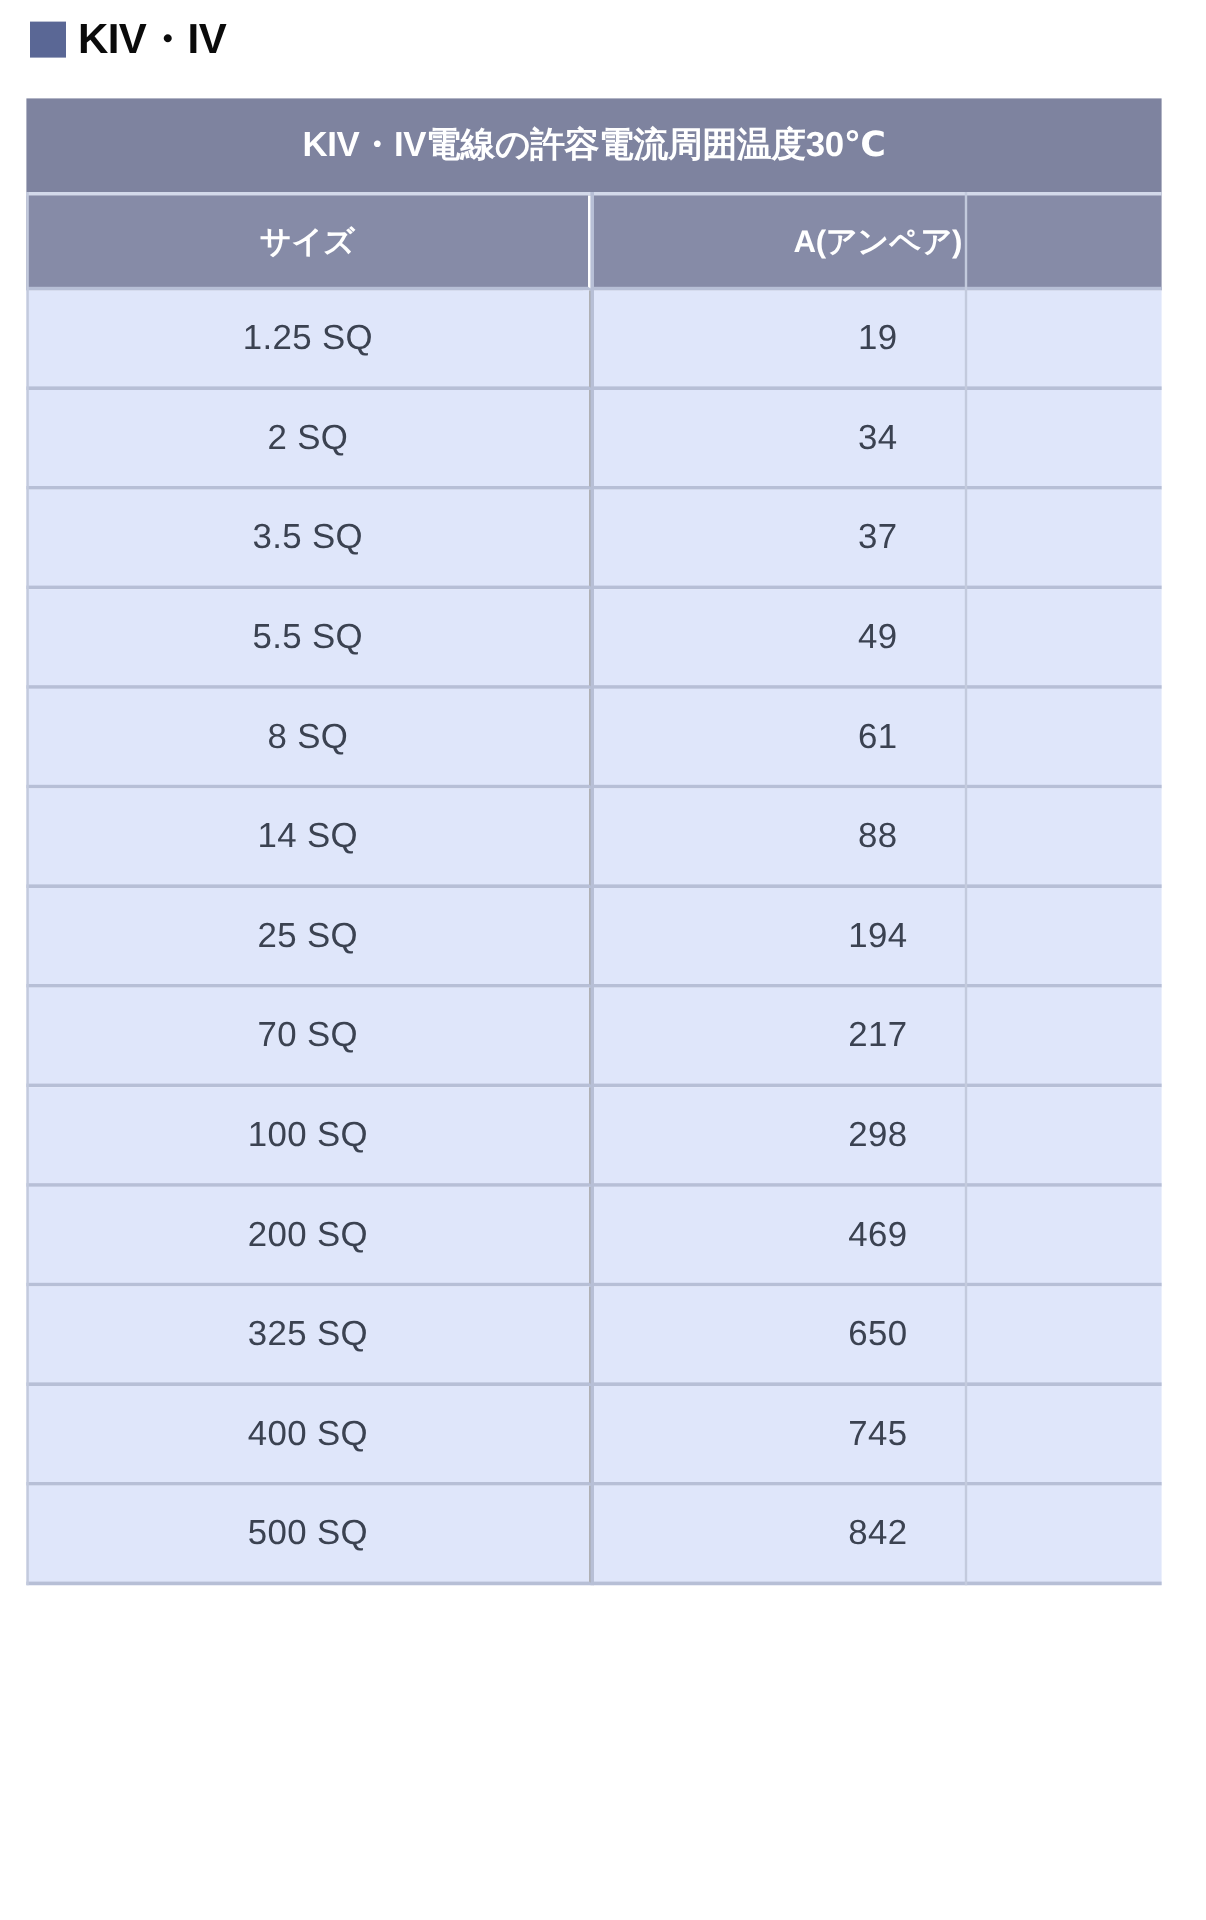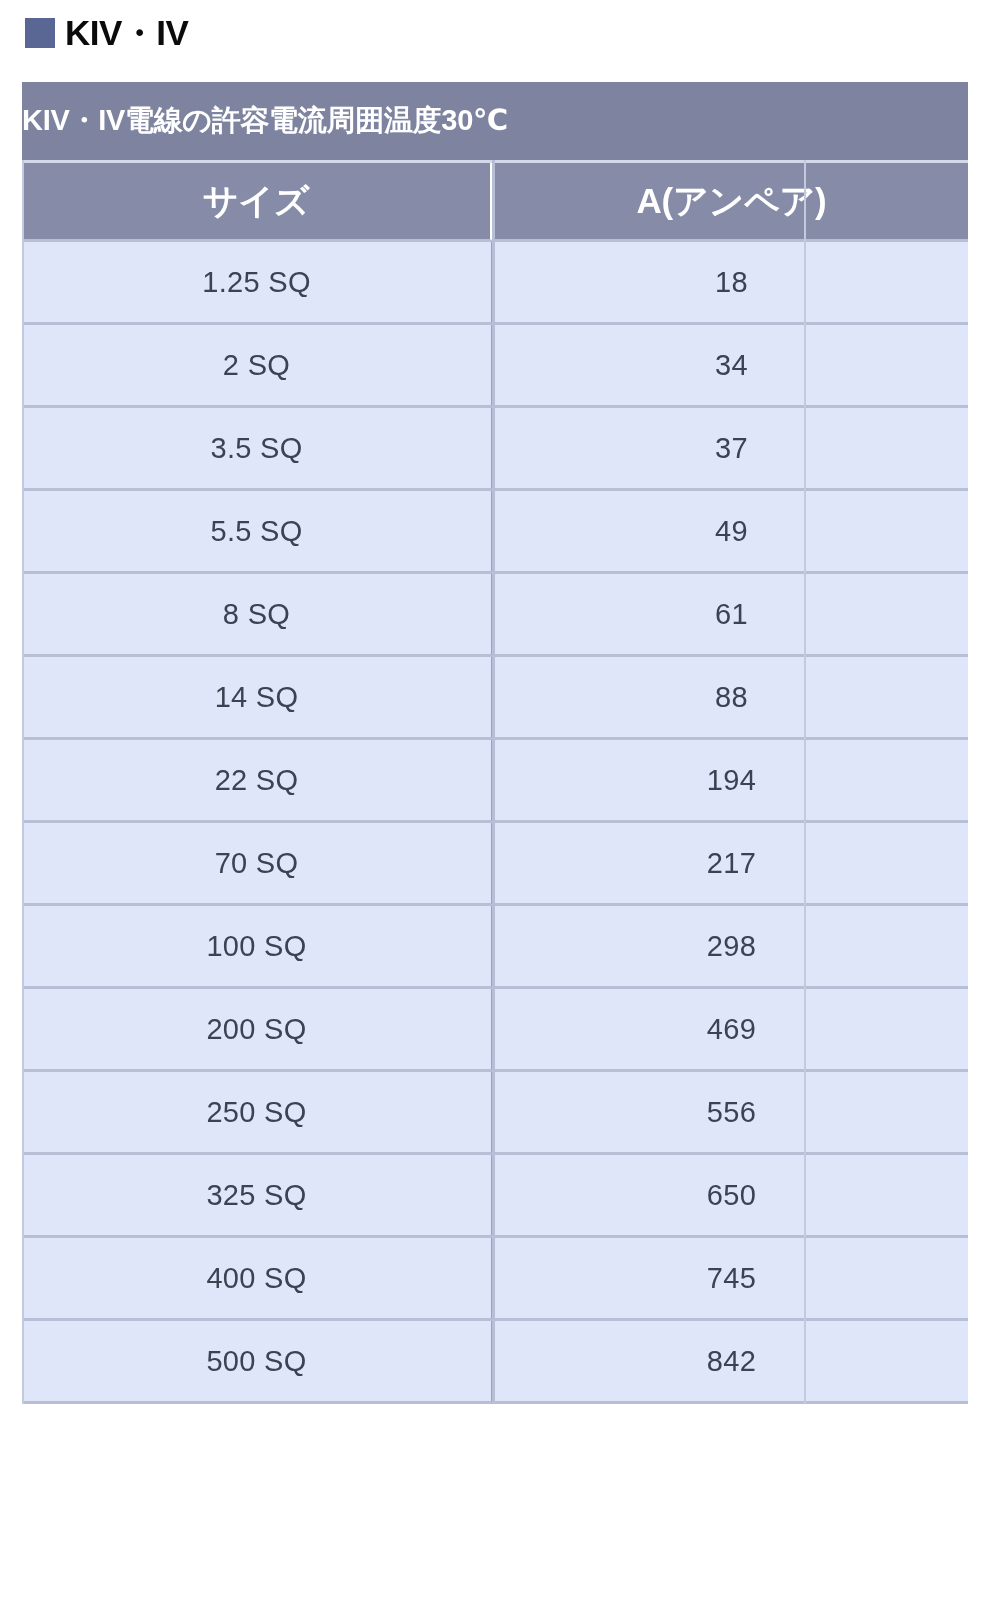--- a/index.html
+++ b/index.html
@@ -59,31 +59,31 @@
     border-spacing: 0;
     table-layout: fixed;
   }
 
   table.spec-table tr.title-row th {
     background: #7e839f;
     color: #ffffff;
     font-size: 29px;
     font-weight: 700;
     letter-spacing: -0.3px;
-    text-align: left;
+    text-align: center;
     height: 78px;
     padding: 0;
     border: 0;
     border-bottom: 3px solid #d3d9ea;
   }
 
   table.spec-table tr.col-row th {
     background: #868ba7;
     color: #ffffff;
-    font-size: 35px;
+    font-size: 26px;
     font-weight: 700;
     letter-spacing: -0.3px;
     text-align: center;
     height: 76px;
     padding: 0;
     border: 0;
     border-bottom: 3px solid #b7bfd6;
   }
   table.spec-table tr.col-row th.col-size {
     border-right: 5px solid #ffffff;
@@ -155,21 +155,21 @@
           <th colspan="2">KIV・IV電線の許容電流周囲温度30℃</th>
         </tr>
         <tr class="col-row">
           <th class="col-size">サイズ</th>
           <th class="col-amp">A(アンペア)</th>
         </tr>
       </thead>
       <tbody id="table-body">
           <tr>
             <td class="c-size">1.25 SQ</td>
-            <td class="c-amp">18</td>
+            <td class="c-amp">19</td>
           </tr>
           <tr>
             <td class="c-size">2 SQ</td>
             <td class="c-amp">34</td>
           </tr>
           <tr>
             <td class="c-size">3.5 SQ</td>
             <td class="c-amp">37</td>
           </tr>
           <tr>
@@ -178,38 +178,34 @@
           </tr>
           <tr>
             <td class="c-size">8 SQ</td>
             <td class="c-amp">61</td>
           </tr>
           <tr>
             <td class="c-size">14 SQ</td>
             <td class="c-amp">88</td>
           </tr>
           <tr>
-            <td class="c-size">22 SQ</td>
+            <td class="c-size">25 SQ</td>
             <td class="c-amp">194</td>
           </tr>
           <tr>
             <td class="c-size">70 SQ</td>
             <td class="c-amp">217</td>
           </tr>
           <tr>
             <td class="c-size">100 SQ</td>
             <td class="c-amp">298</td>
           </tr>
           <tr>
             <td class="c-size">200 SQ</td>
             <td class="c-amp">469</td>
-          </tr>
-          <tr>
-            <td class="c-size">250 SQ</td>
-            <td class="c-amp">556</td>
           </tr>
           <tr>
             <td class="c-size">325 SQ</td>
             <td class="c-amp">650</td>
           </tr>
           <tr>
             <td class="c-size">400 SQ</td>
             <td class="c-amp">745</td>
           </tr>
           <tr>

